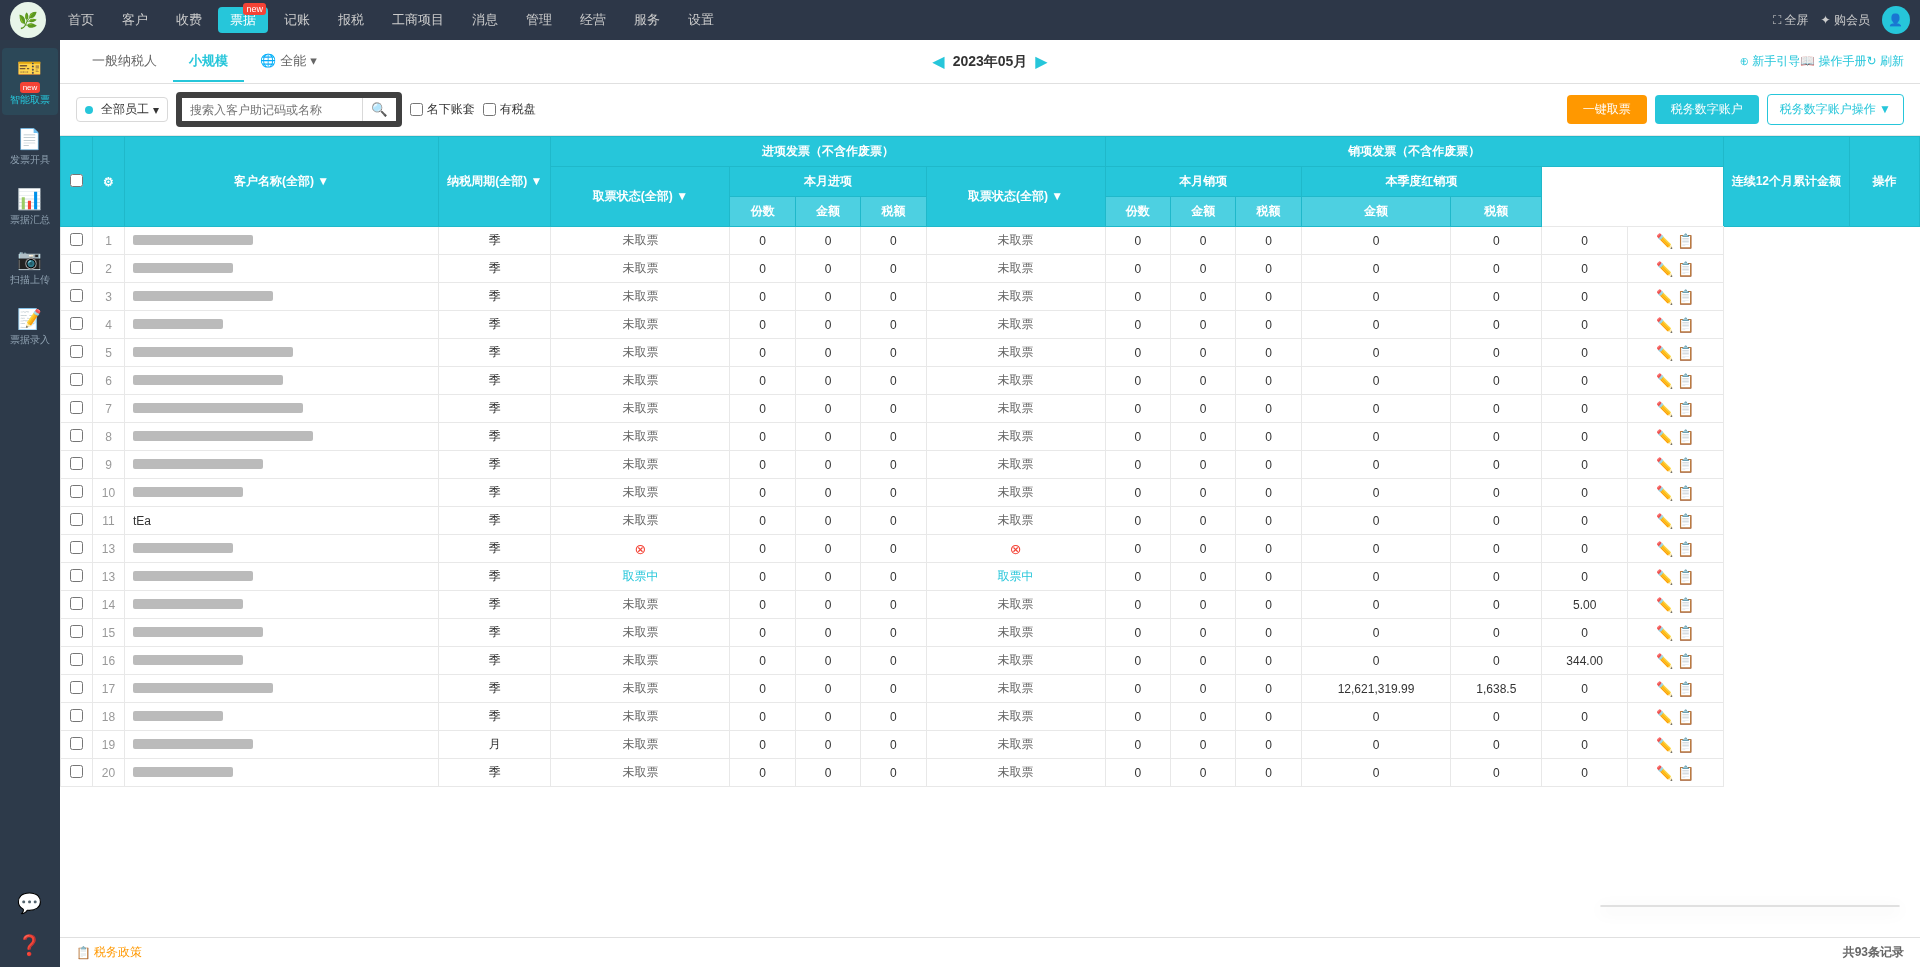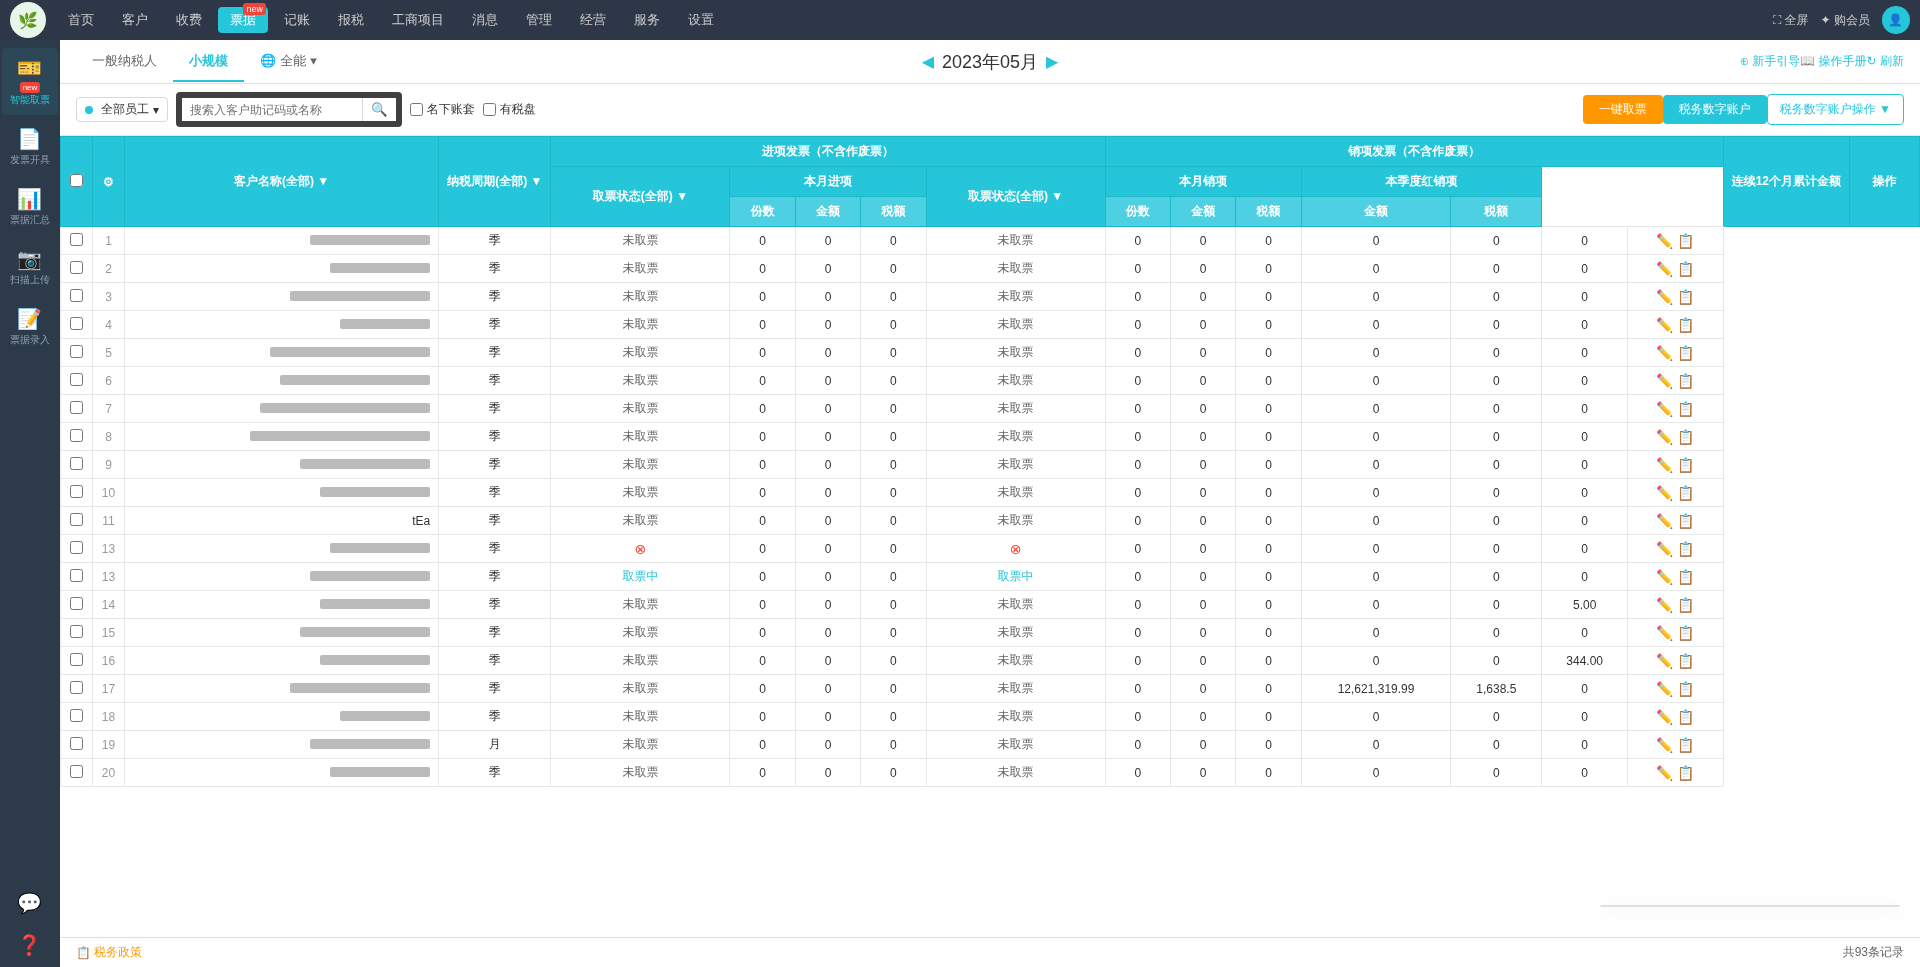--- a/index.html
+++ b/index.html
@@ -39,32 +39,32 @@
     .sub-nav-wrapper { position: relative; background: #fff; padding: 0 16px; border-bottom: 1px solid #e0e0e0; display: flex; align-items: center; height: 44px; }
 
     
     .toolbar { background: #fff; padding: 8px 16px; display: flex; align-items: center; gap: 8px; border-bottom: 1px solid #e8e8e8; }
     .toolbar-select { display: flex; align-items: center; gap: 4px; border: 1px solid #d9d9d9; border-radius: 4px; padding: 3px 8px; font-size: 12px; color: #333; cursor: pointer; background: #fff; }
     .toolbar-select .dot { width: 8px; height: 8px; background: #26c6da; border-radius: 50%; display: inline-block; margin-right: 4px; }
     .toolbar-search { display: flex; align-items: center; border: 6px solid #404040; border-radius: 4px; overflow: hidden; }
     .toolbar-search input { border: none; outline: none; padding: 4px 8px; font-size: 12px; width: 180px; }
     .toolbar-search-btn { background: #fff; border: none; border-left: 1px solid #d9d9d9; padding: 4px 8px; cursor: pointer; color: #666; }
     .toolbar-checkbox { display: flex; align-items: center; gap: 4px; font-size: 12px; color: #333; cursor: pointer; }
-    .toolbar-right { margin-left: auto; display: flex; gap: 0; align-items: center; justify-content: space-between; }
+    .toolbar-right { margin-left: auto; display: flex; gap: 8px; align-items: center; justify-content: space-between; }
     .btn-orange { background: #ff9800; color: #fff; border: none; border-radius: 4px; padding: 6px 16px; font-size: 12px; cursor: pointer; }
     .btn-teal { background: #26c6da; color: #fff; border: none; border-radius: 4px; padding: 6px 16px; font-size: 12px; cursor: pointer; }
     .btn-outline { background: #fff; color: #26c6da; border: 1px solid #26c6da; border-radius: 4px; padding: 6px 12px; font-size: 12px; cursor: pointer; display: flex; align-items: center; gap: 3px; }
 
     
     .table-wrap { flex: 1; overflow: auto; background: #fff; }
     table { width: 100%; border-collapse: collapse; font-size: 12px; }
     thead tr th { background: #26c6da; color: #fff; padding: 6px 8px; text-align: center; border: 1px solid #1fb8ca; white-space: nowrap; position: sticky; top: 0; z-index: 10; }
     thead tr.sub-header th { background: #4dd0e1; }
     tbody tr td { padding: 5px 8px; text-align: center; border: 1px solid #e8e8e8; color: #333; white-space: nowrap; }
-    tbody tr td.left { text-align: right; margin-top: 20px; }
+    tbody tr td.left { text-align: left; margin-top: 20px; }
     .status-unget { color: #666; }
     .status-getting { color: #26c6da; }
     .icon-btn { cursor: pointer; color: #26c6da; font-size: 14px; margin: 0 2px; }
     .icon-error-circle { color: #f44336; font-size: 14px; }
     .row-num { color: #999; }
     .blurred-text { background: #ccc; border-radius: 2px; height: 10px; display: inline-block; }
 
     
     .notif-popup { position: fixed; right: 20px; bottom: 60px; width: 300px; background: #fff; border: 1px solid #e0e0e0; border-radius: 6px; box-shadow: 0 4px 16px rgba(0,0,0,0.15); z-index: 100; }
     .notif-header { background: #26c6da; color: #fff; padding: 8px 12px; display: flex; justify-content: space-between; align-items: center; border-radius: 6px 6px 0 0; font-size: 13px; }
@@ -151,21 +151,21 @@
         <div class="sub-tab active">小规模</div>
         <div class="sub-tab" style="display:flex;align-items:center;gap:4px;">
           <span>🌐</span>
           <span>全能</span>
           <span>▾</span>
         </div>
       </div>
 
       <div class="nav-period">
         <span class="nav-period-btn">◀</span>
-        <span style="font-size:18px;font-weight:normal;">2023年05月</span>
+        <span style="font-size:14px;font-weight:bold;">2023年05月</span>
         <span class="nav-period-btn">▶</span>
       </div>
 
       <div class="sub-nav-right">
         <span style="color:#26c6da;cursor:pointer;font-size:12px;">⊕ 新手引导</span>
         <span style="color:#26c6da;cursor:pointer;font-size:12px;">📖 操作手册</span>
         <span style="color:#26c6da;cursor:pointer;font-size:12px;">↻ 刷新</span>
       </div>
     </div>
 
@@ -588,19 +588,19 @@
             </tr>
           </tbody>
       </table>
     </div>
 
     <div class="table-footer">
       <span class="footer-tax">
         <span>📋</span>
         <span>税务政策</span>
       </span>
-      <span style="margin-left:auto;">共93条记录</span>
+      <span style="margin-left:auto;font-weight:bold;">共93条记录</span>
     </div>
   </div>
 </div>
 
 <div class="notif-popup">
 </div>
 
 </body></html>

